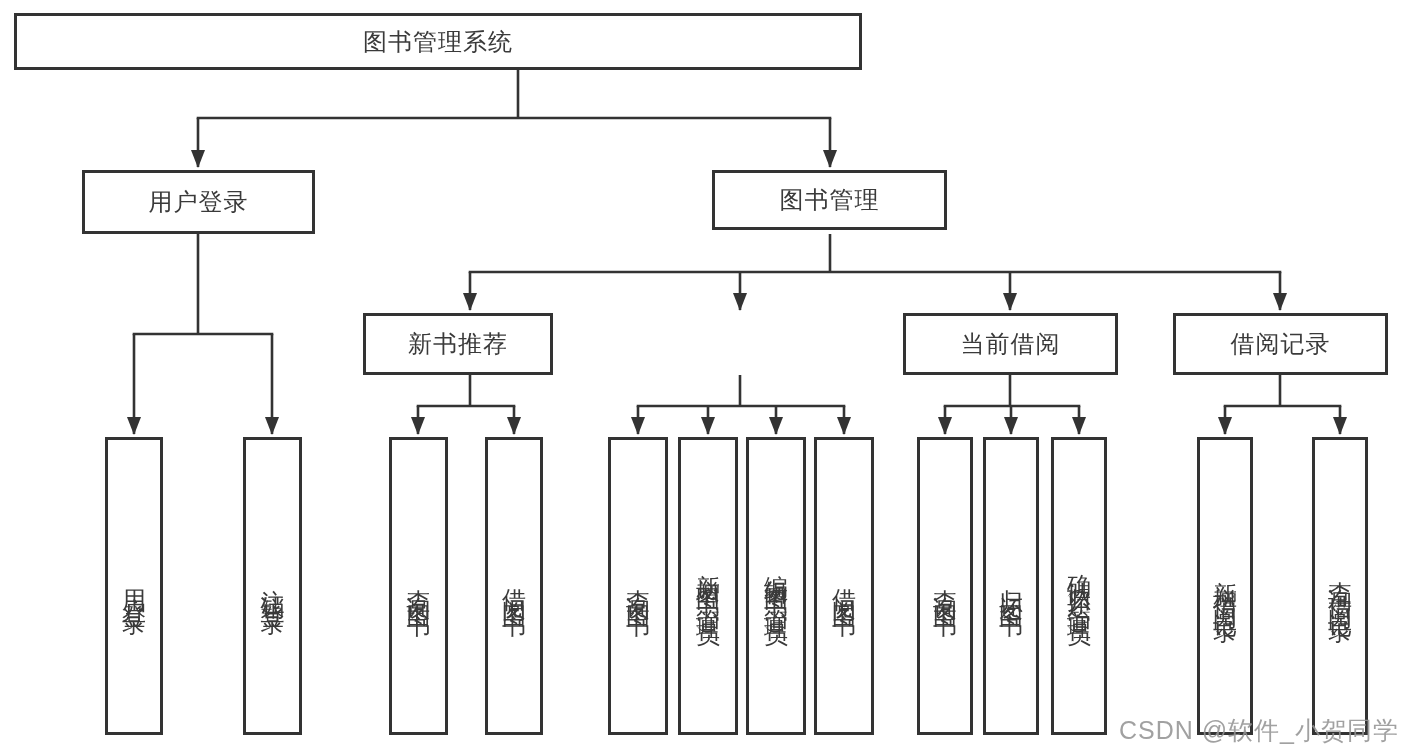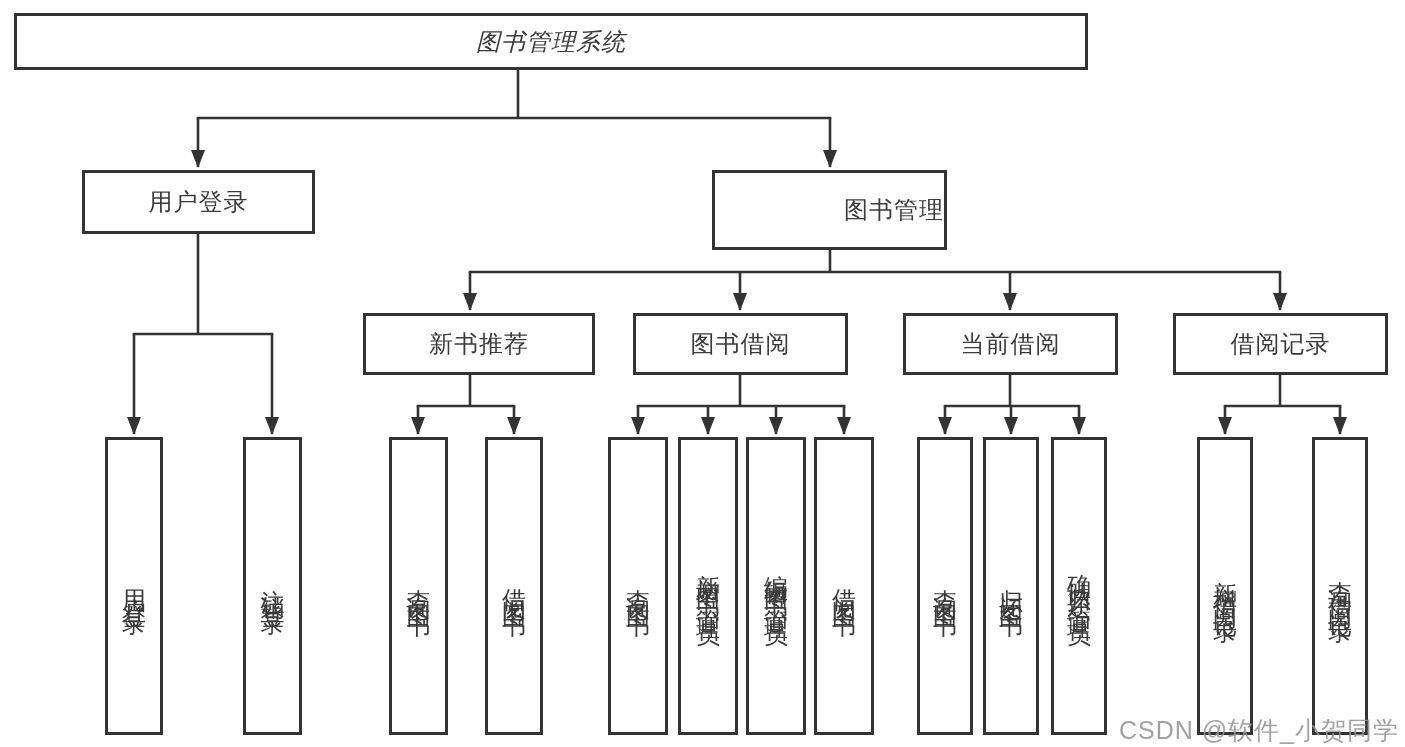--- a/index.html
+++ b/index.html
@@ -101,36 +101,33 @@
       <path d="M1011,406 V434" marker-end="url(#arw)"></path>
       <path d="M1079,406 V434" marker-end="url(#arw)"></path>
 
       <path d="M1280,375 V406"></path>
       <path d="M1225,406 H1340" stroke-linecap="square"></path>
       <path d="M1225,406 V434" marker-end="url(#arw)"></path>
       <path d="M1340,406 V434" marker-end="url(#arw)"></path>
     </g>
   </svg>
 
-  <div class="box" style="left:14px;top:13px;width:1074px;height:57px;font-style:italic;">
+  <div class="box" style="left:14px;top:13px;width:848px;height:57px;">
     <span class="h-label">图书管理系统</span>
   </div>
 
   <div class="box" style="left:82px;top:170px;width:233px;height:64px;">
     <span class="h-label">用户登录</span>
   </div>
-  <div class="box" style="left:712px;top:170px;width:235px;height:80px;justify-content:flex-end;">
+  <div class="box" style="left:712px;top:170px;width:235px;height:60px;">
     <span class="h-label">图书管理</span>
   </div>
 
-  <div class="box" style="left:363px;top:313px;width:232px;height:62px;">
+  <div class="box" style="left:363px;top:313px;width:190px;height:62px;">
     <span class="h-label">新书推荐</span>
-  </div>
-  <div class="box" style="left:633px;top:313px;width:215px;height:62px;">
-    <span class="h-label">图书借阅</span>
   </div>
   <div class="box" style="left:903px;top:313px;width:215px;height:62px;text-align:center;">
     <span class="h-label">当前借阅</span>
   </div>
   <div class="box" style="left:1173px;top:313px;width:215px;height:62px;">
     <span class="h-label">借阅记录</span>
   </div>
 
   <div class="box" style="left:105px;top:437px;width:58px;height:298px;">
     <span class="v-label">用户登录</span>

